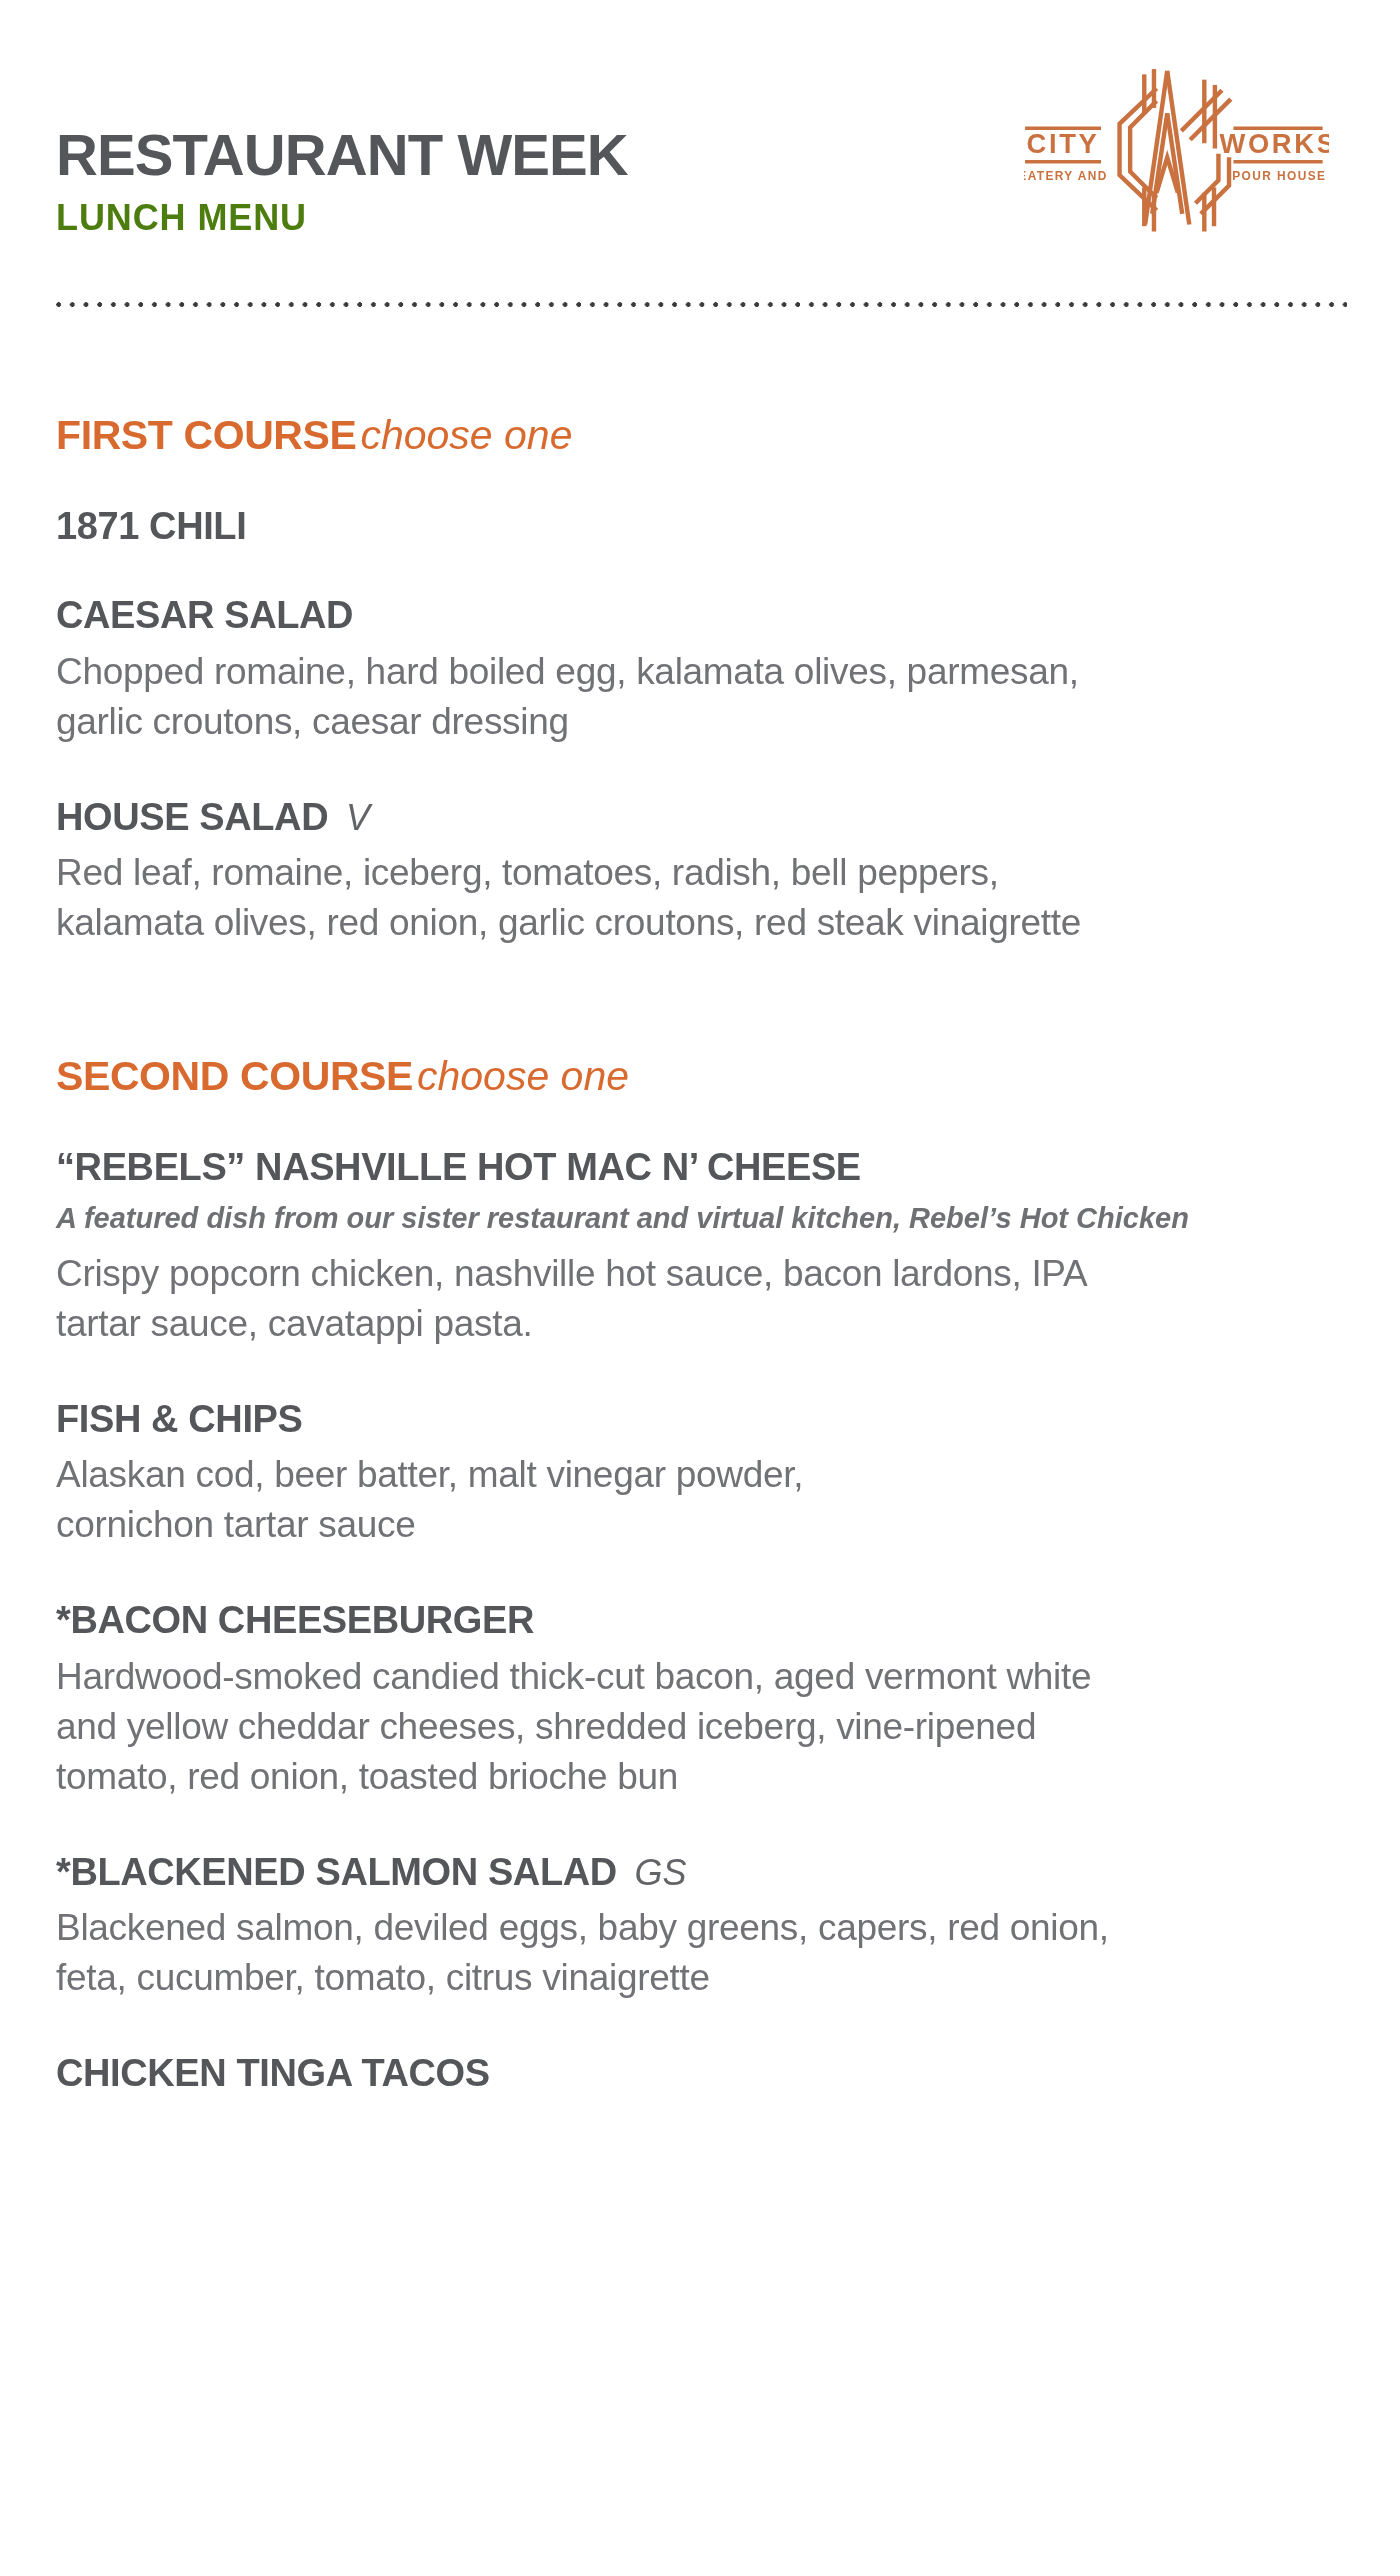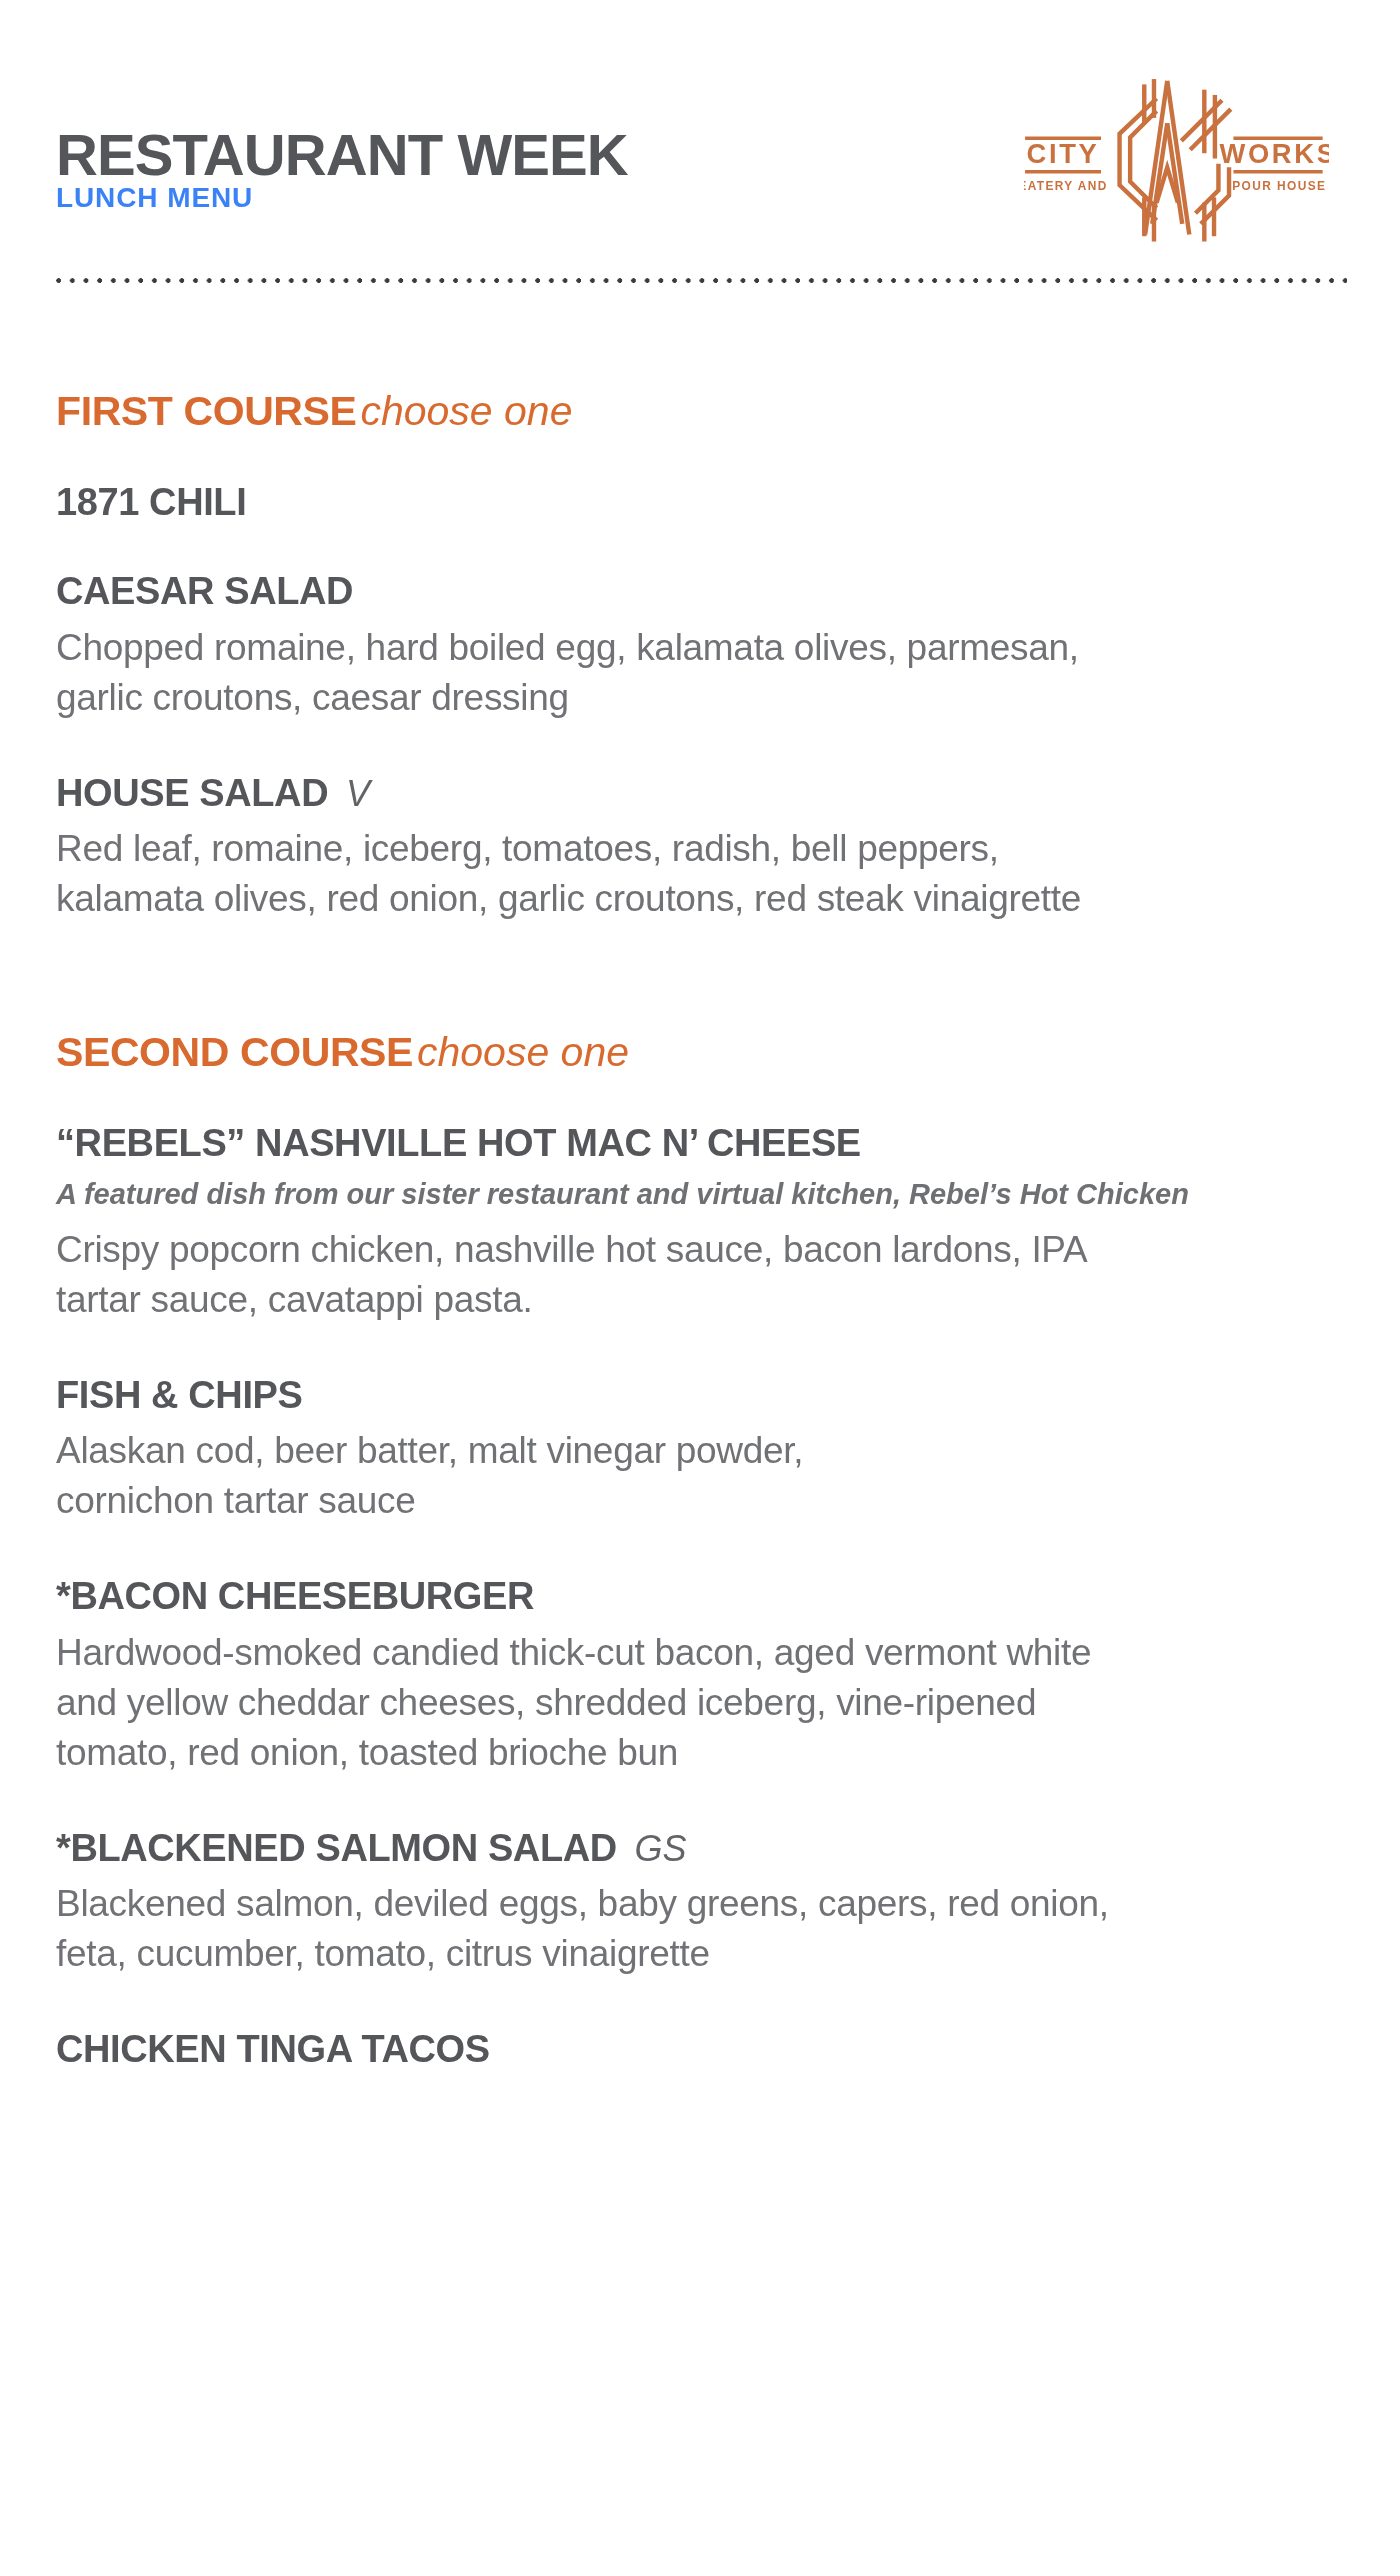--- a/index.html
+++ b/index.html
@@ -18,29 +18,30 @@
   header { position: relative; padding-top: 110px; }
   .title {
     margin: 0;
     font-size: 58px;
     font-weight: 800;
     letter-spacing: -0.9px;
     line-height: 1;
     color: #545659;
   }
   .subtitle {
-    font-size: 28px;
+    margin-top: 16px;
+    font-size: 36px;
     font-weight: 700;
     letter-spacing: 0.9px;
     line-height: 1;
-    color: #3b82f6;
-  }
-
-  
-  .logo { position: absolute; top: 56px; right: 17.7px; width: 305px; height: 181px; }
+    color: #4d7c0f;
+  }
+
+  
+  .logo { position: absolute; top: 46px; right: 17.7px; width: 305px; height: 181px; }
   .logo svg { display: block; width: 100%; height: 100%; }
   .logo path, .logo line { stroke: #C9713F; fill: none; stroke-width: 5; }
   .logo line { stroke-width: 4; }
   .logo text {
     fill: #C9713F;
     font-family: "Liberation Sans", sans-serif;
     font-weight: bold;
   }
   .logo .word { font-size: 31px; letter-spacing: 3px; }
   .logo .tag  { font-size: 13.5px; letter-spacing: 1.6px; }

